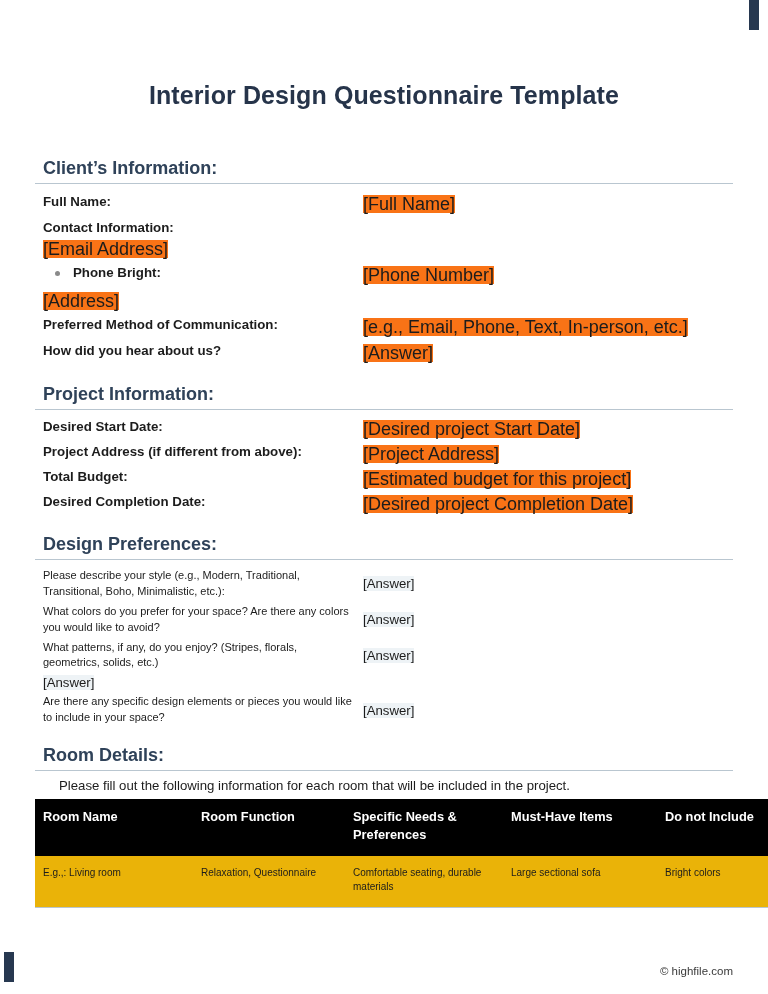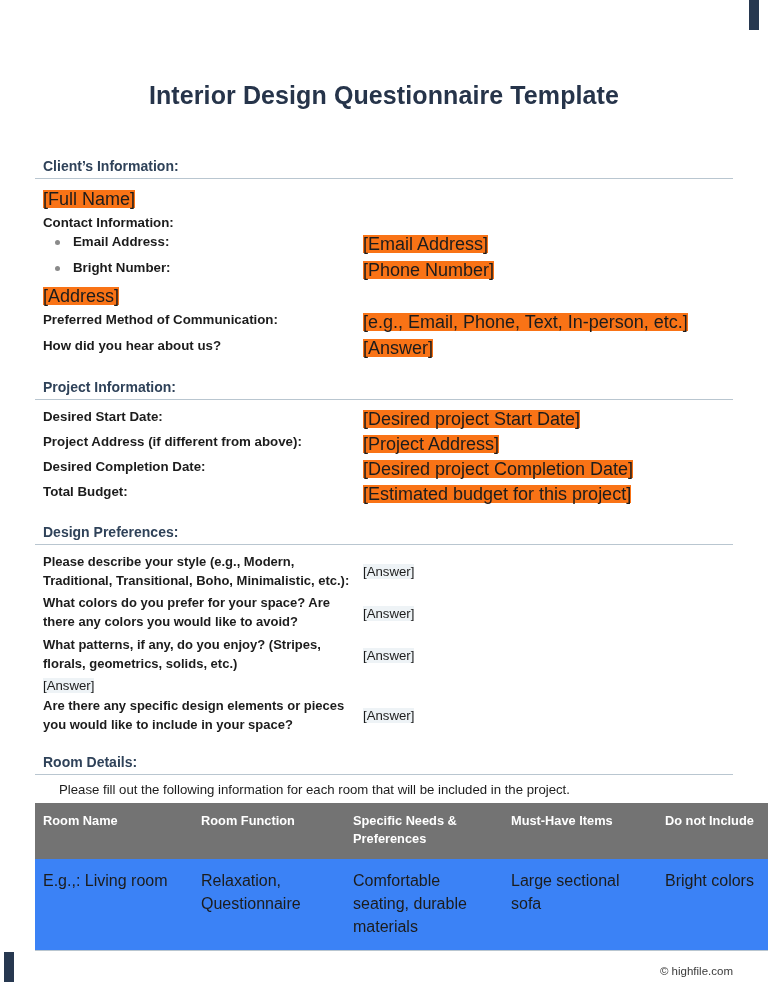--- a/index.html
+++ b/index.html
@@ -43,21 +43,21 @@
     font-weight: bold;
     color: #26344a;
     letter-spacing: .1px;
     margin: 0;
     padding-top: 70px;
     line-height: 1.1;
   }
 
   
   .section-heading {
-    font-size: 14px;
+    font-size: 18px;
     font-weight: bold;
     color: #2f4259;
     margin: 0;
     padding: 0 0 4px 8px;
     border-bottom: 1.5px solid #b9c6d0;
     width: 698px;
     box-sizing: border-box;
   }
   .sec-client    { margin-top: 48px; }
   .sec-project   { margin-top: 18px; }
@@ -108,22 +108,22 @@
   
   .q-list { padding-top: 6px; }
   .q-row {
     display: flex;
     align-items: center;
     padding: 2px 0 2px 8px;
   }
   .q-text {
     width: 320px;
     flex: 0 0 320px;
-    font-size: 13px;
-    font-weight: bold;
+    font-size: 11px;
+    font-weight: normal;
     line-height: 1.45;
     color: #1c1c1c;
     box-sizing: border-box;
     padding-right: 10px;
   }
   .q-answer {
     font-size: 13.2px;
     color: #1c1c1c;
     background: #eef3f6;
   }
@@ -134,38 +134,38 @@
     color: #1c1c1c;
     padding: 7px 0 6px 8px;
     margin-left: 16px;
   }
   table.room-table {
     border-collapse: collapse;
     width: 698px;
     table-layout: fixed;
   }
   table.room-table th {
-    background: #737373;
+    background: #000000;
     color: #ffffff;
     font-size: 12.8px;
     font-weight: bold;
     text-align: left;
     vertical-align: top;
     padding: 9px 8px 11px 8px;
     line-height: 1.42;
   }
   table.room-table td {
-    font-size: 16px;
+    font-size: 10px;
     color: #1c1c1c;
     text-align: left;
     vertical-align: top;
     padding: 10px 8px 12px 8px;
     line-height: 1.45;
     border-bottom: 1.5px solid #b9c6d0;
-    background: #3b82f6;
+    background: #eab308;
   }
   .col-1 { width: 142px; }
   .col-2 { width: 136px; }
   .col-3 { width: 142px; }
   .col-4 { width: 138px; }
   .col-5 { width: 140px; }
 
   
   .footer {
     position: absolute;
@@ -181,32 +181,32 @@
 <div class="corner-bar top-right"></div>
 <div class="corner-bar bottom-left"></div>
 
 <div class="page">
 
   <h1 class="doc-title">Interior Design Questionnaire Template</h1>
 
   <div class="section-heading sec-client">Client’s Information:</div>
   <div class="field-list client-list" id="client-rows">
       <div class="field-row">
+        <div class="field-label"><span>Full Name:</span></div>
         <div class="field-value">[Full Name]</div>
       </div>
       <div class="field-row contact-head">
         <div class="field-label"><span>Contact Information:</span></div>
         <div></div>
       </div>
       <div class="field-row">
-        <div class="field-label sub"><span class="bullet-dot"></span><span>Email Address:</span></div>
         <div class="field-value">[Email Address]</div>
       </div>
       <div class="field-row">
-        <div class="field-label sub"><span class="bullet-dot"></span><span>Bright Number:</span></div>
+        <div class="field-label sub"><span class="bullet-dot"></span><span>Phone Bright:</span></div>
         <div class="field-value">[Phone Number]</div>
       </div>
       <div class="field-row">
         <div class="field-value">[Address]</div>
       </div>
       <div class="field-row">
         <div class="field-label"><span>Preferred Method of Communication:</span></div>
         <div class="field-value">[e.g., Email, Phone, Text, In-person, etc.]</div>
       </div>
       <div class="field-row">
@@ -219,26 +219,26 @@
   <div class="field-list" id="project-rows">
       <div class="field-row">
         <div class="field-label"><span>Desired Start Date:</span></div>
         <div class="field-value">[Desired project Start Date]</div>
       </div>
       <div class="field-row">
         <div class="field-label"><span>Project Address (if different from above):</span></div>
         <div class="field-value">[Project Address]</div>
       </div>
       <div class="field-row">
+        <div class="field-label"><span>Total Budget:</span></div>
+        <div class="field-value">[Estimated budget for this project]</div>
+      </div>
+      <div class="field-row">
         <div class="field-label"><span>Desired Completion Date:</span></div>
         <div class="field-value">[Desired project Completion Date]</div>
-      </div>
-      <div class="field-row">
-        <div class="field-label"><span>Total Budget:</span></div>
-        <div class="field-value">[Estimated budget for this project]</div>
       </div>
     </div>
 
   <div class="section-heading sec-design">Design Preferences:</div>
   <div class="q-list" id="design-rows">
       <div class="q-row">
         <div class="q-text">Please describe your style (e.g., Modern, Traditional, Transitional, Boho, Minimalistic, etc.):</div>
         <div class="q-answer">[Answer]</div>
       </div>
       <div class="q-row">

